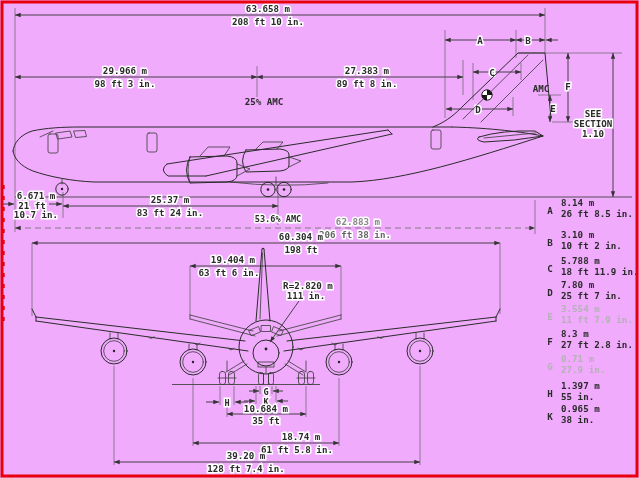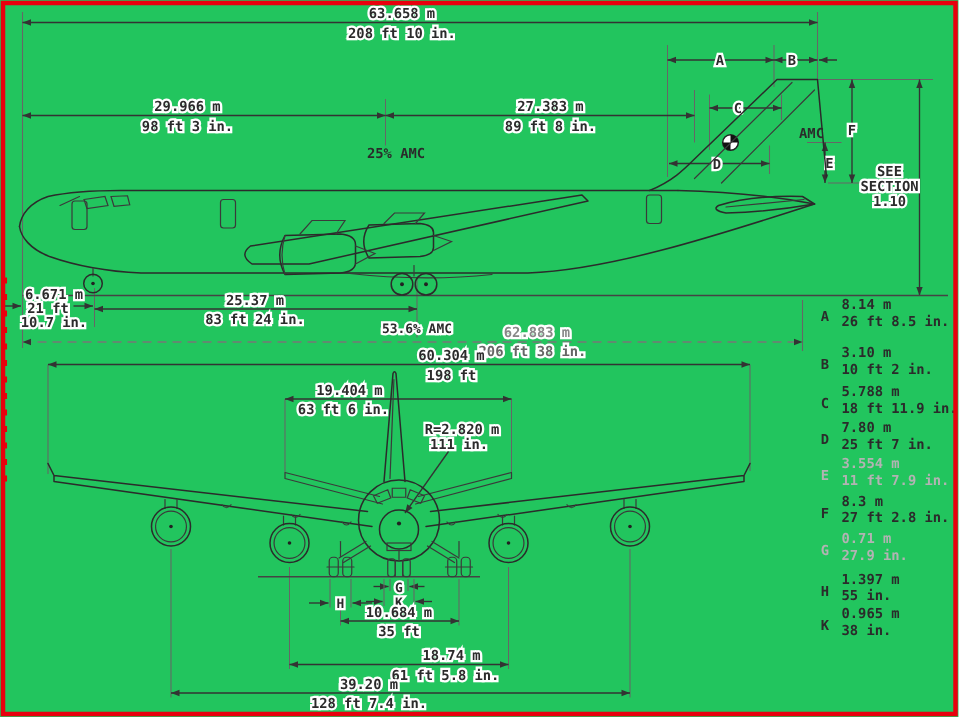--- a/index.html
+++ b/index.html
@@ -1,16 +1,16 @@
 <!DOCTYPE html>
 <html><head>
 <meta charset="utf-8">
 <style>
   html,body{margin:0;padding:0;background:#fff;}
-  #stage{position:relative;width:639px;height:478px;background:#22c55e;overflow:hidden;}
+  #stage{position:relative;width:639px;height:478px;background:#f0abfc;overflow:hidden;}
   svg{display:block;}
   .oln{stroke:#2b2b2b;stroke-width:1;fill:none;stroke-linecap:round;stroke-linejoin:round;}
   .oln2{stroke:#3a3a3a;stroke-width:.8;fill:none;stroke-linecap:round;}
   .dim{stroke:#333;stroke-width:.9;fill:none;marker-start:url(#arw);marker-end:url(#arw);}
   .dimE{stroke:#333;stroke-width:.9;fill:none;marker-end:url(#arw);}
   .ext{stroke:#666;stroke-width:.7;fill:none;}
   .gnd{stroke:#444;stroke-width:.9;fill:none;}
   .dsh{stroke:#777;stroke-width:.9;fill:none;stroke-dasharray:6 4;marker-start:url(#arw);marker-end:url(#arw);}
   text{font-family:"DejaVu Sans Mono","Liberation Mono",monospace;font-size:9.2px;font-weight:bold;fill:#2b2b2b;}
   .ko{paint-order:stroke;stroke:#fff;stroke-width:3px;}

